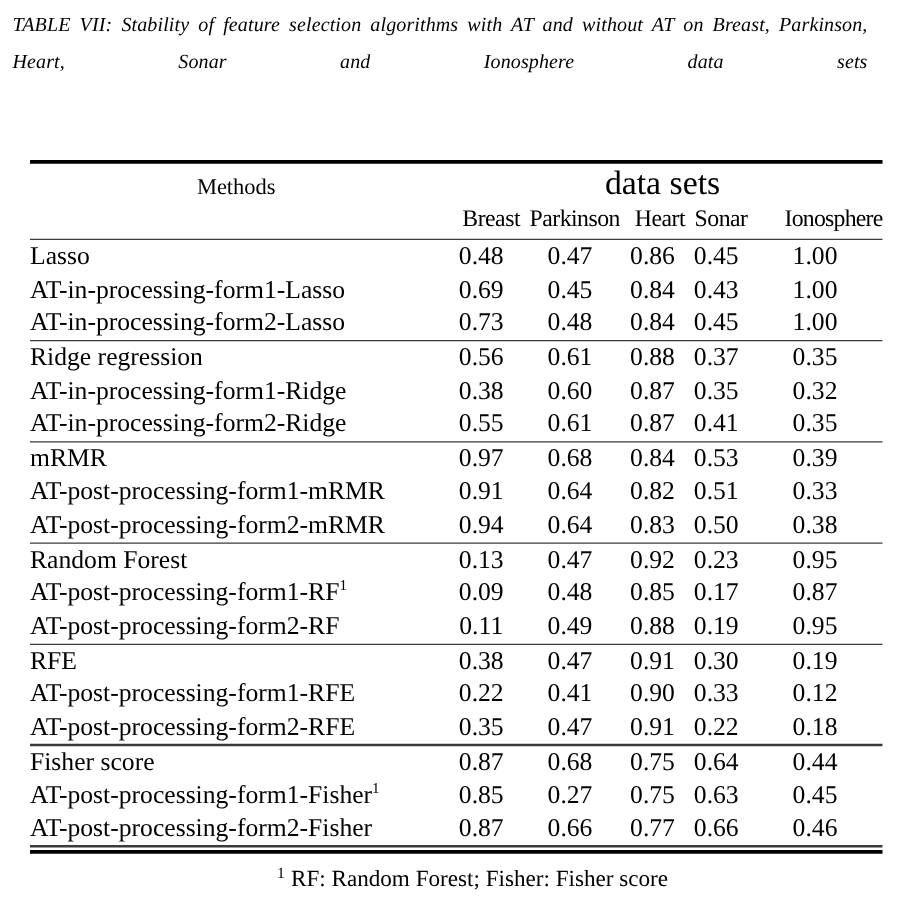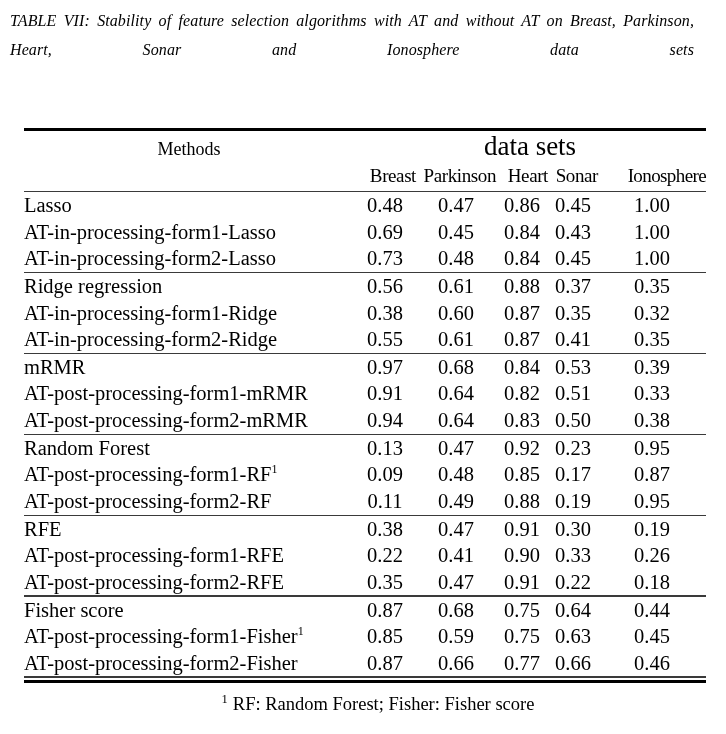--- a/index.html
+++ b/index.html
@@ -312,21 +312,21 @@
             <td class="num b">0.91</td>
             <td class="num">0.30</td>
             <td class="num b">0.19</td>
           </tr>
           <tr class="data-row">
             <td class="method">AT-post-processing-form1-RFE</td>
             <td class="num">0.22</td>
             <td class="num">0.41</td>
             <td class="num">0.90</td>
             <td class="num b">0.33</td>
-            <td class="num">0.26</td>
+            <td class="num">0.12</td>
           </tr>
           <tr class="data-row">
             <td class="method">AT-post-processing-form2-RFE</td>
             <td class="num">0.35</td>
             <td class="num b">0.47</td>
             <td class="num b">0.91</td>
             <td class="num">0.22</td>
             <td class="num">0.18</td>
           </tr>
           <tr>
@@ -338,21 +338,21 @@
             <td class="method">Fisher score</td>
             <td class="num b">0.87</td>
             <td class="num b">0.68</td>
             <td class="num">0.75</td>
             <td class="num">0.64</td>
             <td class="num">0.44</td>
           </tr>
           <tr class="data-row">
             <td class="method">AT-post-processing-form1-Fisher<sup class="fn">1</sup></td>
             <td class="num">0.85</td>
-            <td class="num">0.59</td>
+            <td class="num">0.27</td>
             <td class="num">0.75</td>
             <td class="num">0.63</td>
             <td class="num">0.45</td>
           </tr>
           <tr class="data-row">
             <td class="method">AT-post-processing-form2-Fisher</td>
             <td class="num b">0.87</td>
             <td class="num">0.66</td>
             <td class="num b">0.77</td>
             <td class="num b">0.66</td>

